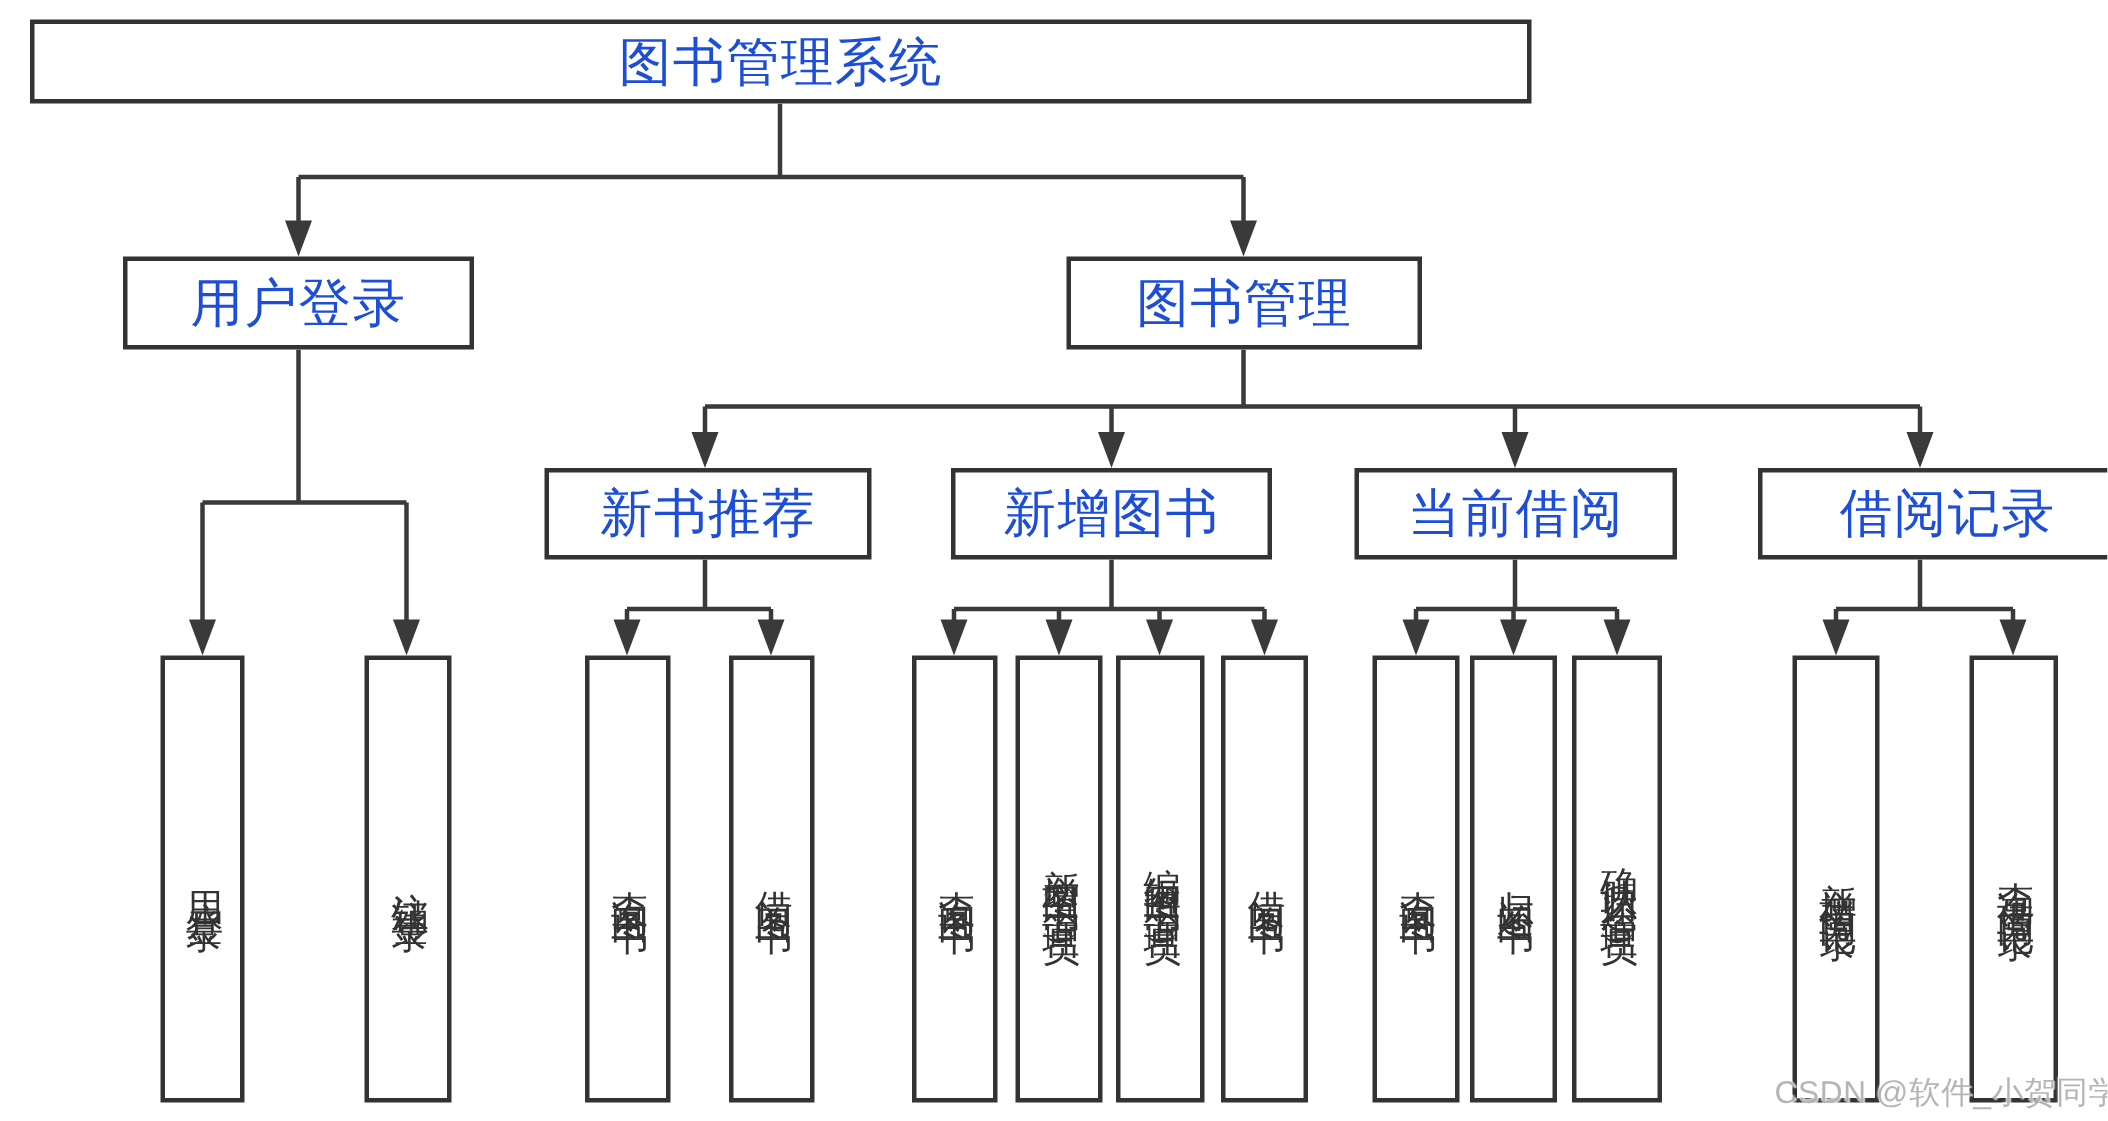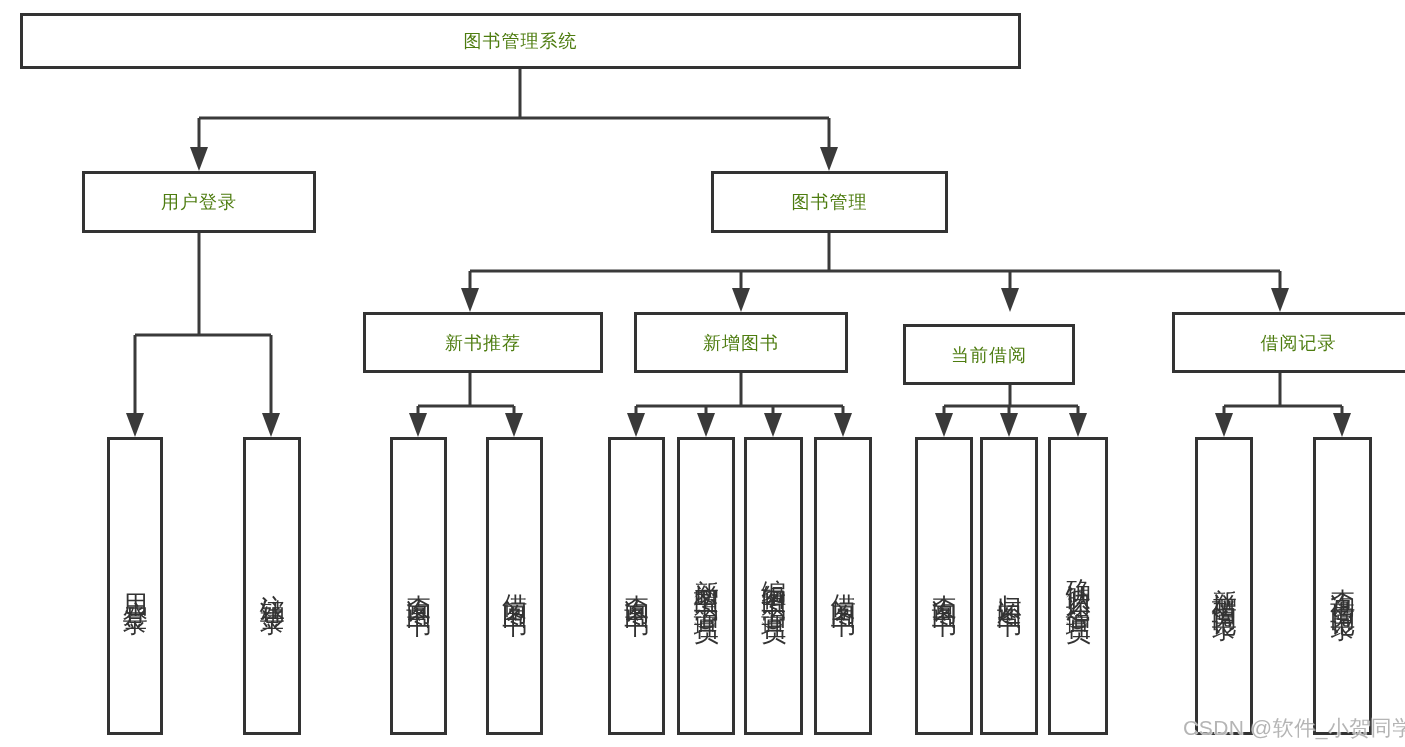--- a/index.html
+++ b/index.html
@@ -12,21 +12,21 @@
     color:#333333;
   }
   .wires{position:absolute;left:0;top:0;z-index:0;}
   .wires path{stroke:#3a3a3a;stroke-width:3;fill:none;}
   .wires polygon{fill:#3a3a3a;stroke:none;}
   .box{
     position:absolute;box-sizing:border-box;
     border:3px solid #333333;background:#ffffff;
     display:flex;align-items:center;justify-content:center;
     z-index:1;
-    font-size:18px;letter-spacing:1px;color:#4d7c0f;
+    font-size:35px;letter-spacing:1px;color:#1d4ed8;
     white-space:nowrap;
   }
   .vbox{
     position:absolute;box-sizing:border-box;
     border:3px solid #333333;background:#ffffff;
     display:flex;align-items:center;justify-content:center;
     z-index:1;color:#333333;
   }
   .vtext{
     writing-mode:vertical-rl;
@@ -95,27 +95,27 @@
     <span>图书管理系统</span>
   </div>
 
   <div class="box" style="left:82px;top:171px;width:234px;height:62px;">
     <span>用户登录</span>
   </div>
   <div class="box" style="left:711px;top:171px;width:237px;height:62px;align-items:center;">
     <span>图书管理</span>
   </div>
 
-  <div class="box" style="left:363px;top:312px;width:240px;height:61px;">
+  <div class="box" style="left:363px;top:312px;width:218px;height:61px;">
     <span>新书推荐</span>
   </div>
   <div class="box" style="left:634px;top:312px;width:214px;height:61px;">
     <span>新增图书</span>
   </div>
-  <div class="box" style="left:903px;top:324px;width:172px;height:61px;">
+  <div class="box" style="left:903px;top:312px;width:215px;height:61px;">
     <span>当前借阅</span>
   </div>
   <div class="box" style="left:1172px;top:312px;width:253px;height:61px;">
     <span>借阅记录</span>
   </div>
 
   <div class="vbox" style="left:107px;top:437px;width:56px;height:298px;">
     <span class="vtext">用户登录</span>
   </div>
   <div class="vbox" style="left:243px;top:437px;width:58px;height:298px;">

